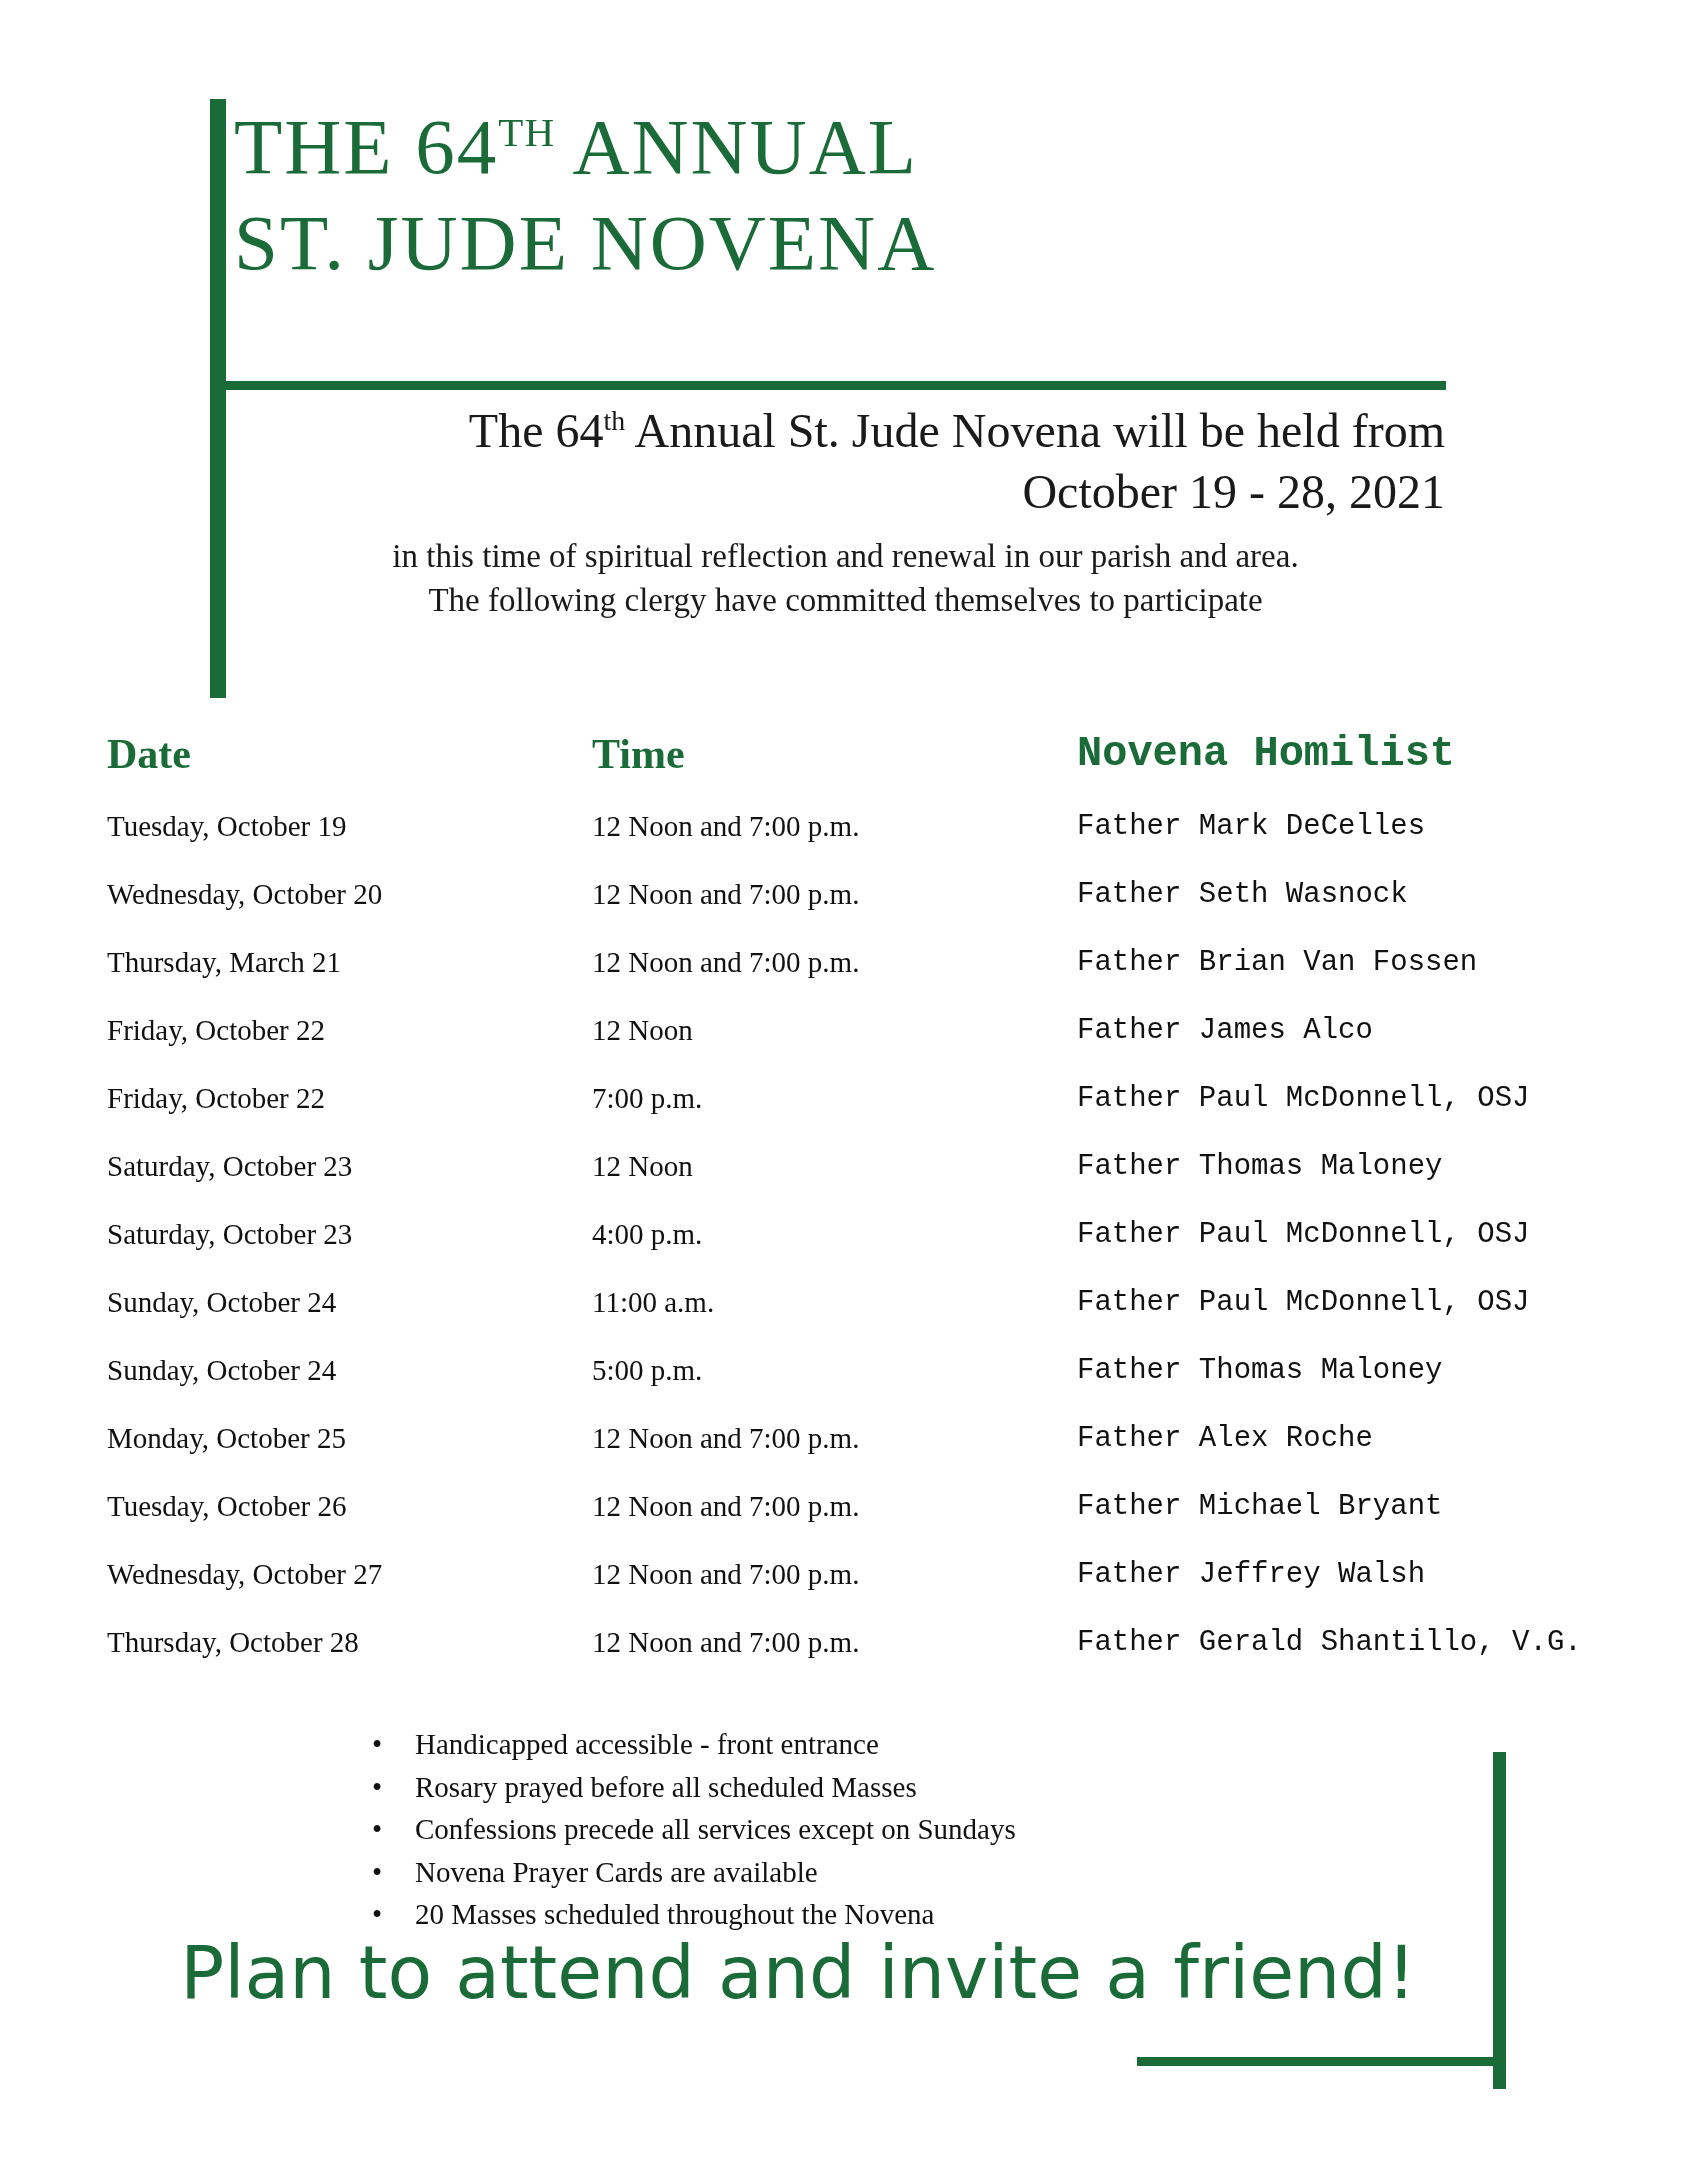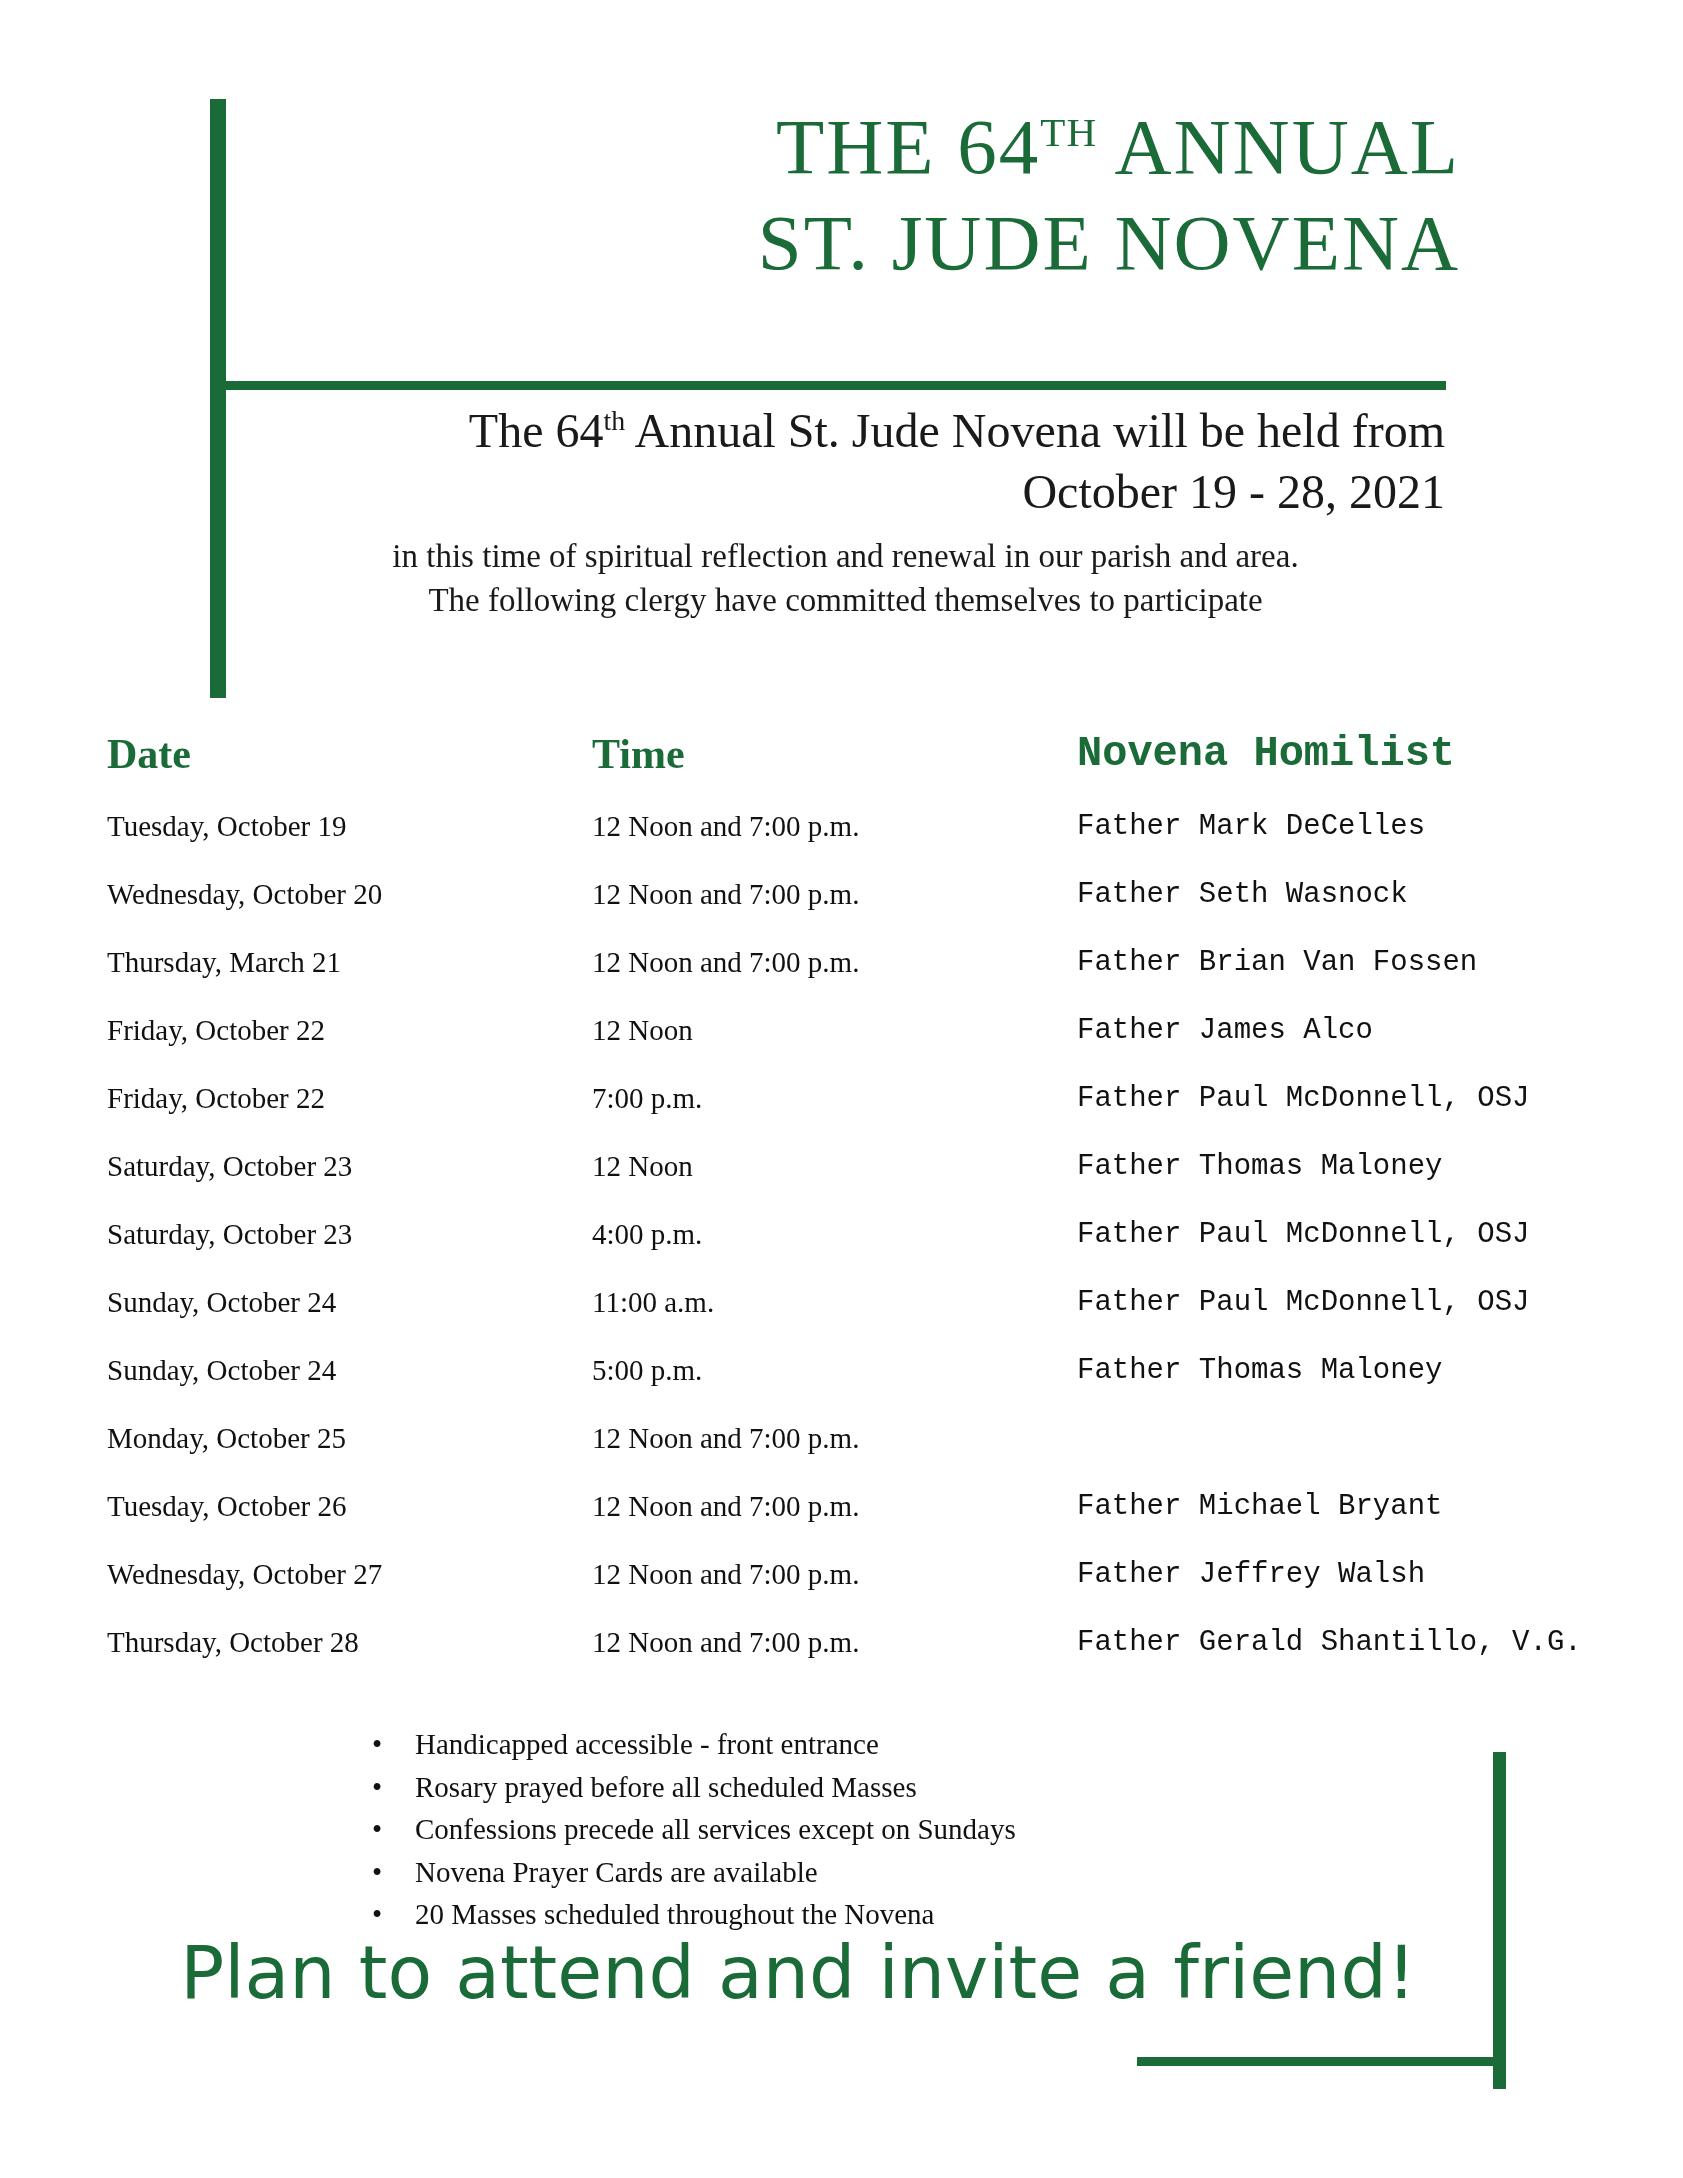--- a/index.html
+++ b/index.html
@@ -36,24 +36,24 @@
     left: 210px;
     top: 381px;
     width: 1236px;
     height: 9px;
     background: #1a6b38;
   }
 
   
   .header-block {
     position: absolute;
-    left: 242px;
+    left: 234px;
     top: 99px;
     width: 1218px;
-    text-align: right;
+    text-align: left;
   }
   .title-line {
     color: #1a6b38;
     font-family: "Liberation Serif", "DejaVu Serif", serif;
     font-size: 79px;
     line-height: 1.22;
     letter-spacing: 2px;
     font-weight: 400;
     white-space: nowrap;
   }
@@ -261,20 +261,21 @@
       <div class="col-hom body-cell">Father Paul McDonnell, OSJ</div>
     </div>
     <div class="sched-row">
       <div class="col-date body-cell">Sunday, October 24</div>
       <div class="col-time body-cell">5:00 p.m.</div>
       <div class="col-hom body-cell">Father Thomas Maloney</div>
     </div>
     <div class="sched-row">
       <div class="col-date body-cell">Monday, October 25</div>
       <div class="col-time body-cell">12 Noon and 7:00 p.m.</div>
+      <div class="col-hom body-cell">Father Alex Roche</div>
     </div>
     <div class="sched-row">
       <div class="col-date body-cell">Tuesday, October 26</div>
       <div class="col-time body-cell">12 Noon and 7:00 p.m.</div>
       <div class="col-hom body-cell">Father Michael Bryant</div>
     </div>
     <div class="sched-row">
       <div class="col-date body-cell">Wednesday, October 27</div>
       <div class="col-time body-cell">12 Noon and 7:00 p.m.</div>
       <div class="col-hom body-cell">Father Jeffrey Walsh</div>

